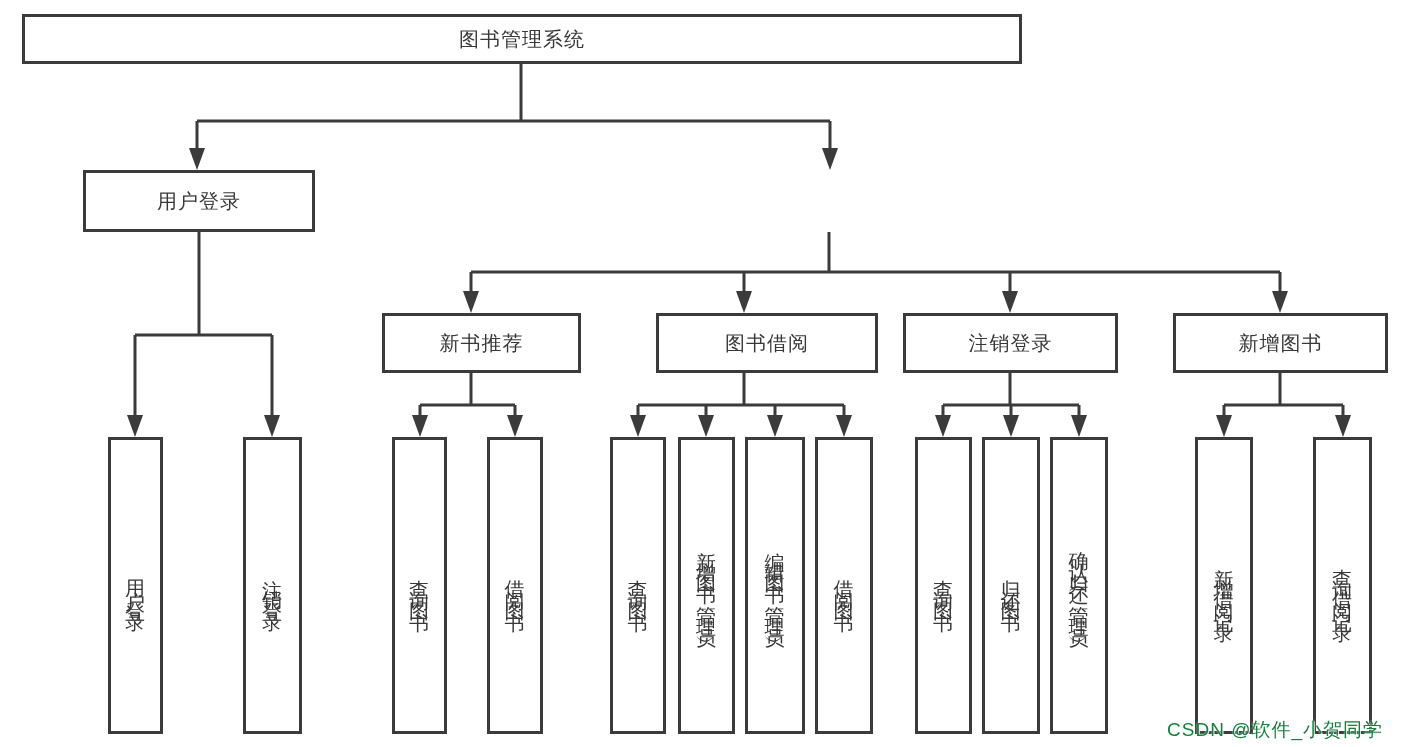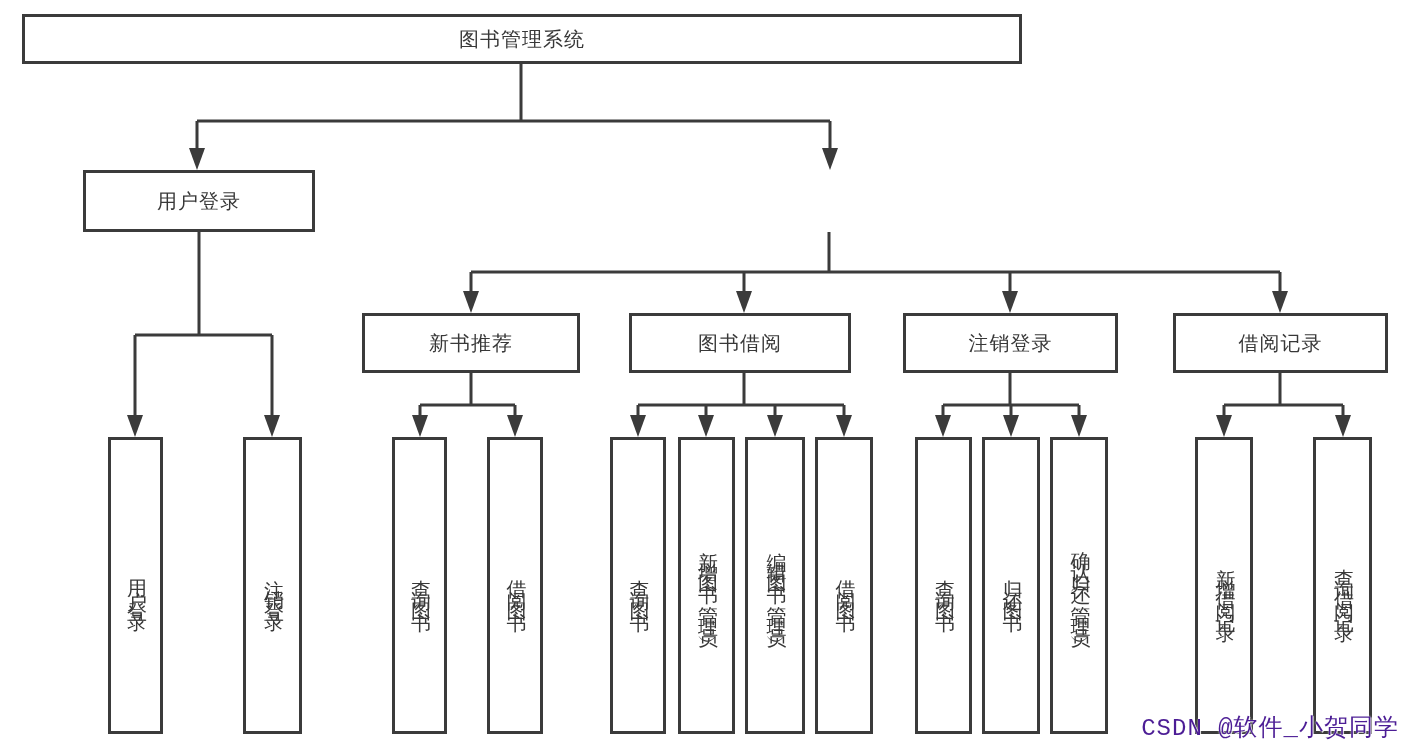--- a/index.html
+++ b/index.html
@@ -1,21 +1,21 @@
 <!DOCTYPE html>
 <html><head>
 <meta charset="utf-8">
 <style>
   html, body { margin: 0; padding: 0; background: #ffffff; }
   #canvas {
     position: relative;
     width: 1405px;
     height: 747px;
     background: #ffffff;
-    font-family: Liberation Mono, monospace;
+    font-family: Liberation Sans, sans-serif;
     overflow: hidden;
   }
   #connectors {
     position: absolute;
     left: 0; top: 0;
     width: 1405px; height: 747px;
     pointer-events: none;
   }
   .node {
     position: absolute;
@@ -27,41 +27,41 @@
     justify-content: center;
     color: #383838;
     font-size: 20px;
     letter-spacing: 1px;
     z-index: 2;
   }
   .node.h-root   { left: 22px;  top: 14px;  width: 1000px; height: 50px; }
   .node.h-l2a    { left: 83px;  top: 170px; width: 232px;  height: 62px; }
   .node.h-l2b    { left: 712px; top: 170px; width: 233px;  height: 62px; }
   .node.h-l3     { top: 313px; height: 60px; }
-  .node.h-l3a    { left: 362px;  width: 218px; }
-  .node.h-l3b    { left: 629px;  width: 222px; }
+  .node.h-l3a    { left: 382px;  width: 199px; }
+  .node.h-l3b    { left: 656px;  width: 222px; }
   .node.h-l3c    { left: 903px;  width: 215px; }
   .node.h-l3d    { left: 1173px; width: 215px; }
   .node.leaf     { top: 437px; height: 297px; }
   .leaf .vtext {
     writing-mode: vertical-rl;
     text-orientation: mixed;
     font-size: 20px;
     letter-spacing: 11px;
     line-height: 1;
     color: #383838;
     white-space: nowrap;
   }
   .watermark {
     position: absolute;
-    right: 6px;
+    right: 22px;
     bottom: 4px;
     z-index: 5;
-    font-size: 24px;
-    color: #4c1d95;
+    font-size: 19px;
+    color: #15803d;
     letter-spacing: 1px;
     text-shadow: 0 0 2px #ffffff, 1px 1px 0 rgba(255,255,255,0.8);
   }
 </style>
 </head>
 <body>
 
 <div id="canvas">
 
   <svg id="connectors" viewBox="0 0 1405 747" xmlns="http://www.w3.org/2000/svg">
@@ -108,21 +108,21 @@
   <div class="node h-l3 h-l3a">
     <span>新书推荐</span>
   </div>
   <div class="node h-l3 h-l3b">
     <span>图书借阅</span>
   </div>
   <div class="node h-l3 h-l3c">
     <span>注销登录</span>
   </div>
   <div class="node h-l3 h-l3d">
-    <span>借阅记录</span>
+    <span>新增图书</span>
   </div>
 
   <div class="node leaf" style="left:108px;width:55px;">
     <span class="vtext">用户登录</span>
   </div>
   <div class="node leaf" style="left:243px;width:59px;">
     <span class="vtext">注销登录</span>
   </div>
   <div class="node leaf" style="left:392px;width:55px;">
     <span class="vtext">查询图书</span>

